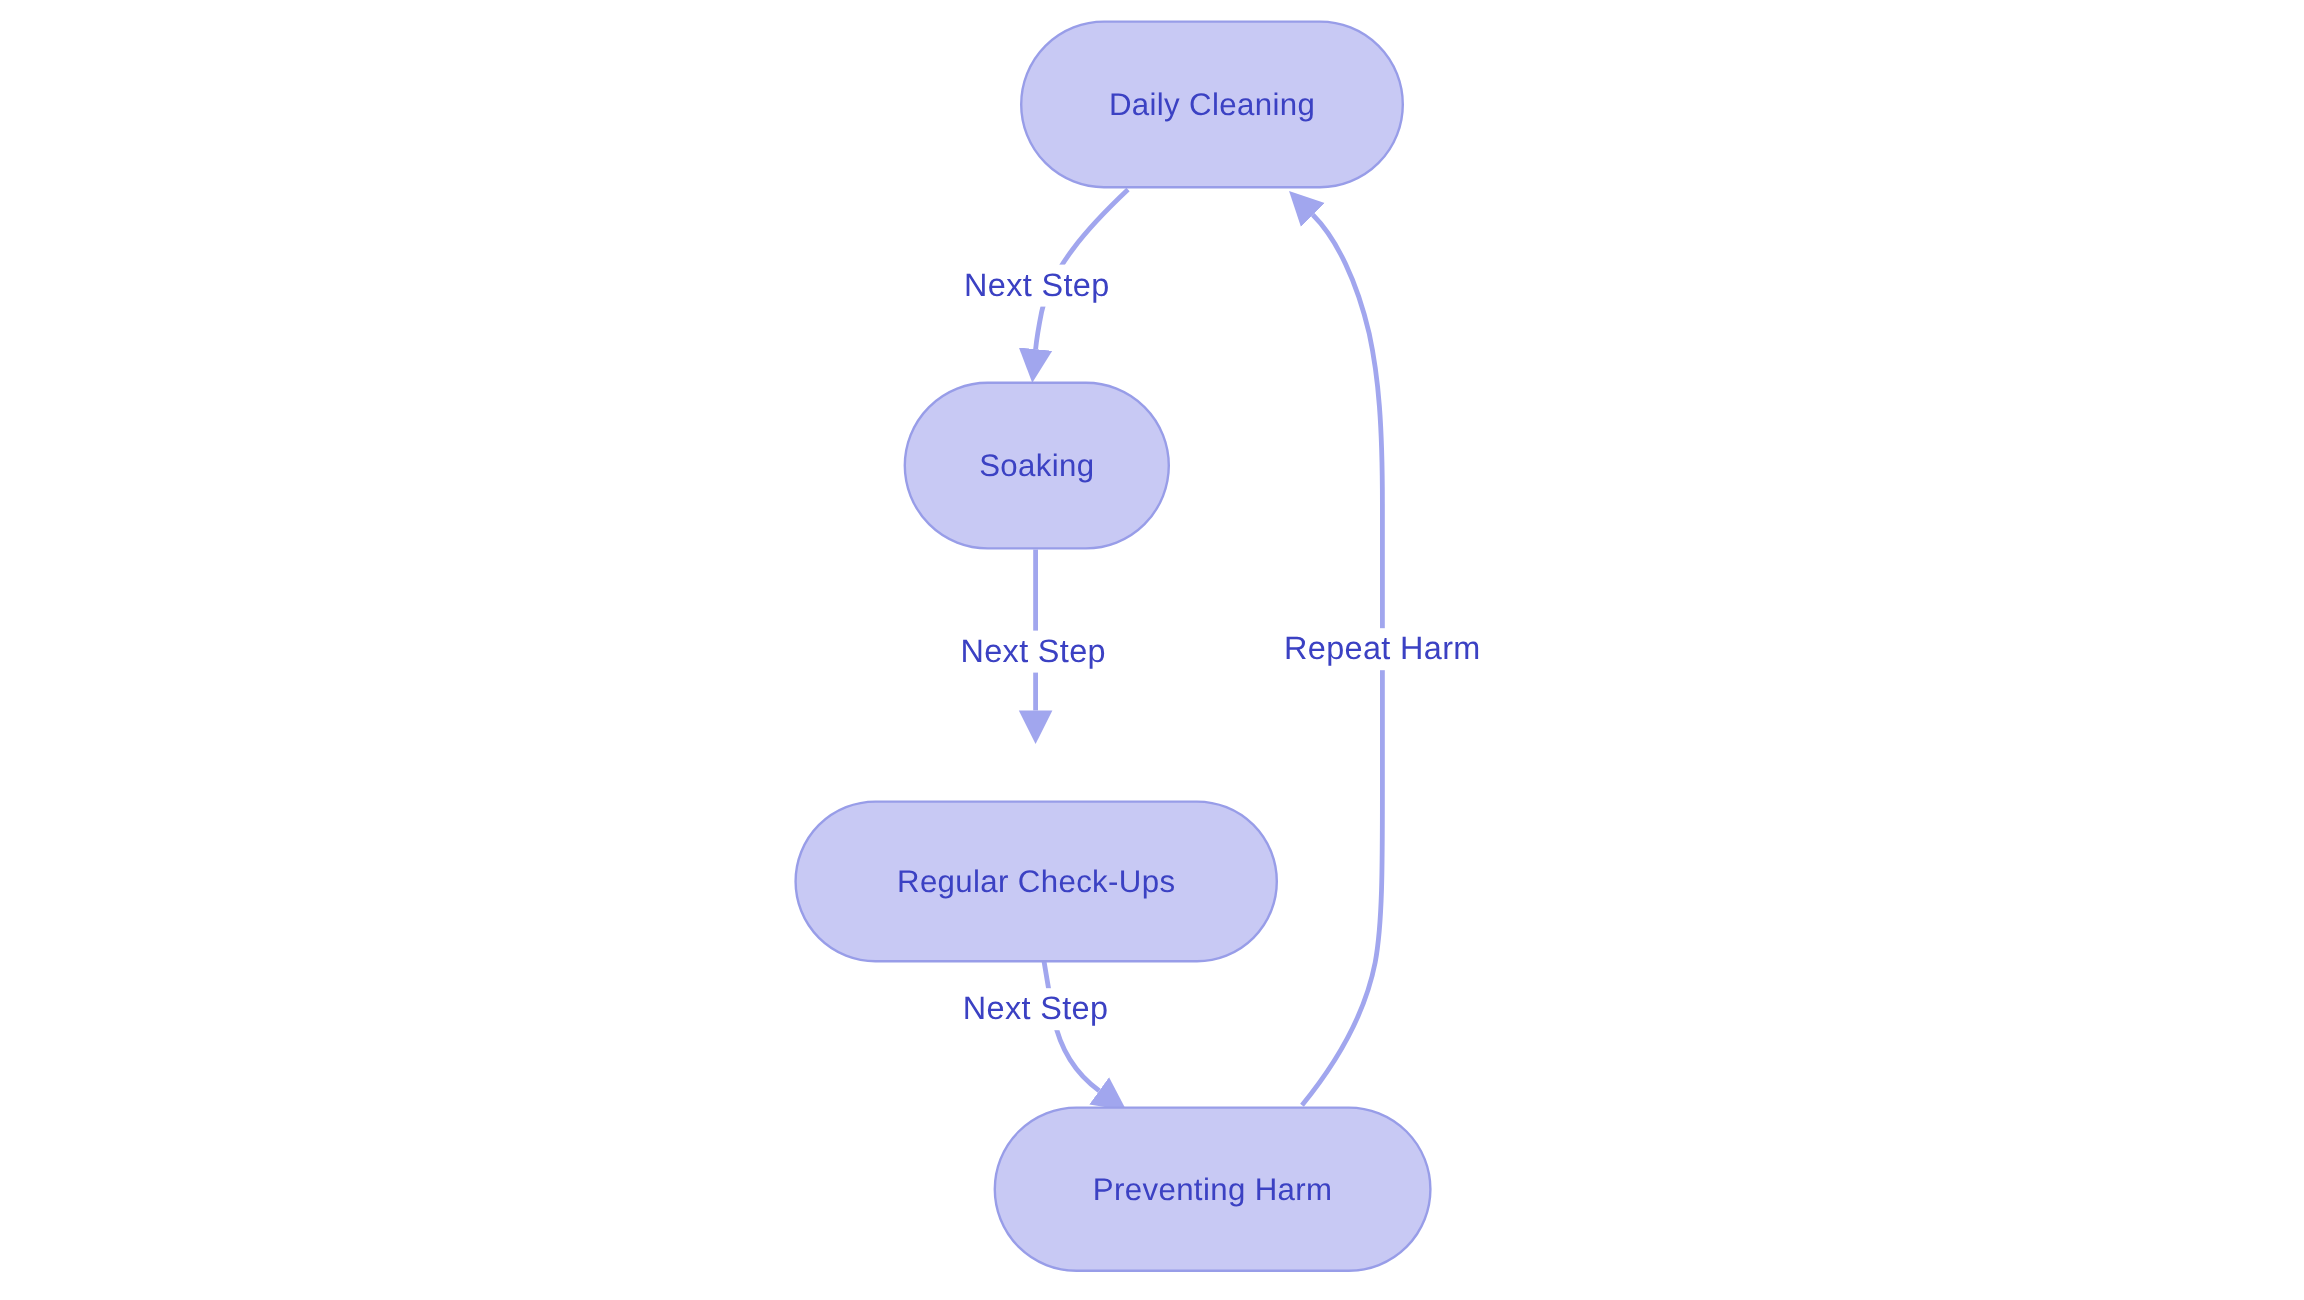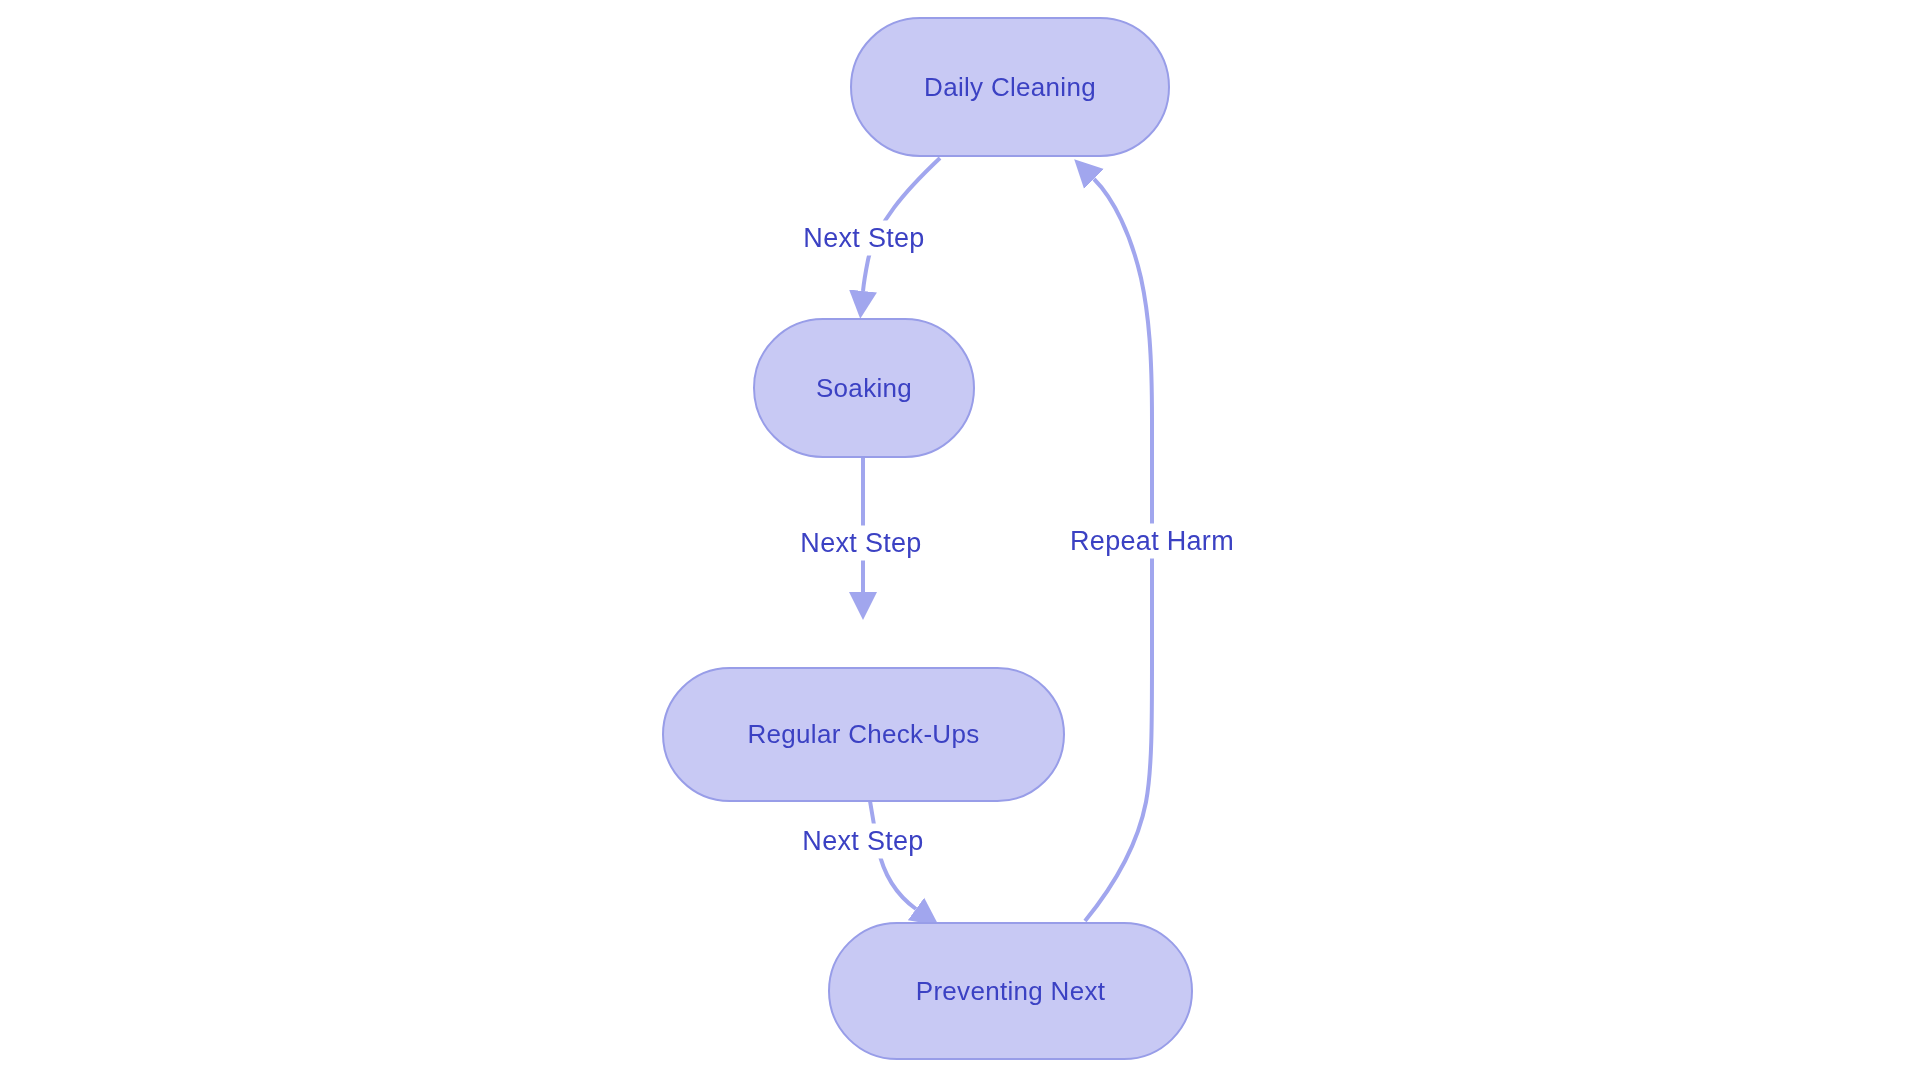--- a/index.html
+++ b/index.html
@@ -84,21 +84,21 @@
 
   <div class="node node-soaking">
     <span>Soaking</span>
   </div>
 
   <div class="node node-regular-check-ups">
     <span>Regular Check-Ups</span>
   </div>
 
   <div class="node node-preventing-harm">
-    <span>Preventing Next</span>
+    <span>Preventing Harm</span>
   </div>
 
   <div class="edge-label edge-label-0">Next Step</div>
   <div class="edge-label edge-label-1">Next Step</div>
   <div class="edge-label edge-label-2">Next Step</div>
   <div class="edge-label edge-label-3">Repeat Harm</div>
 
 </div>
 
 </body></html>

